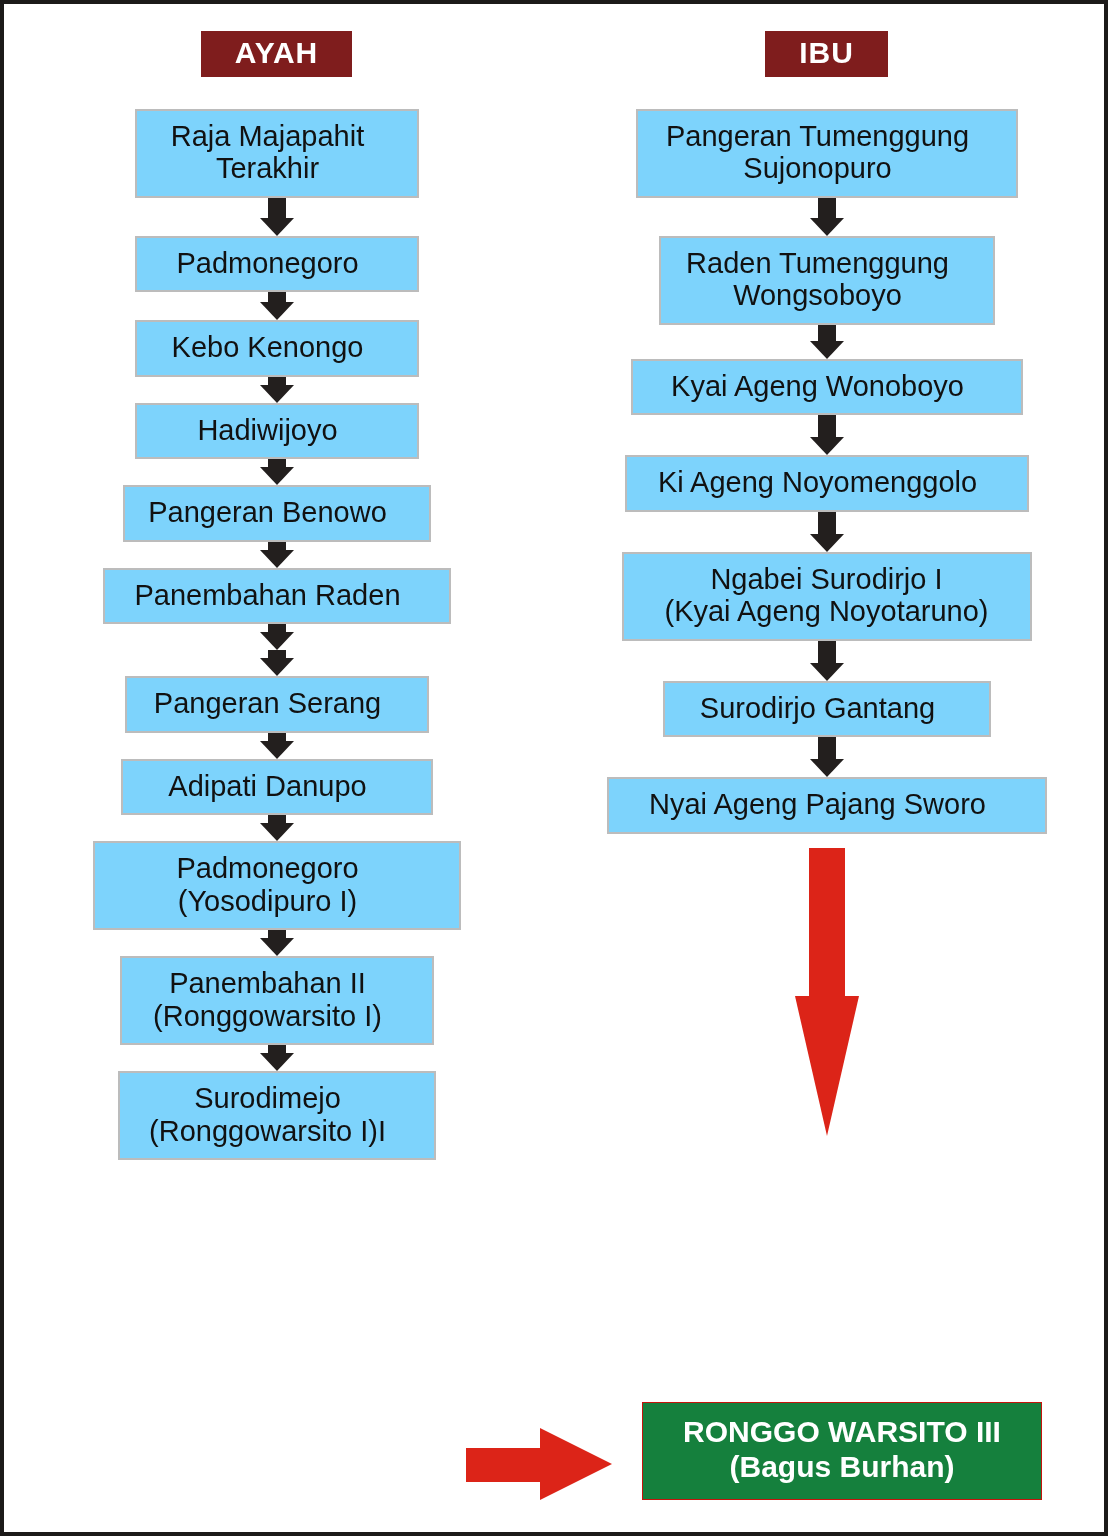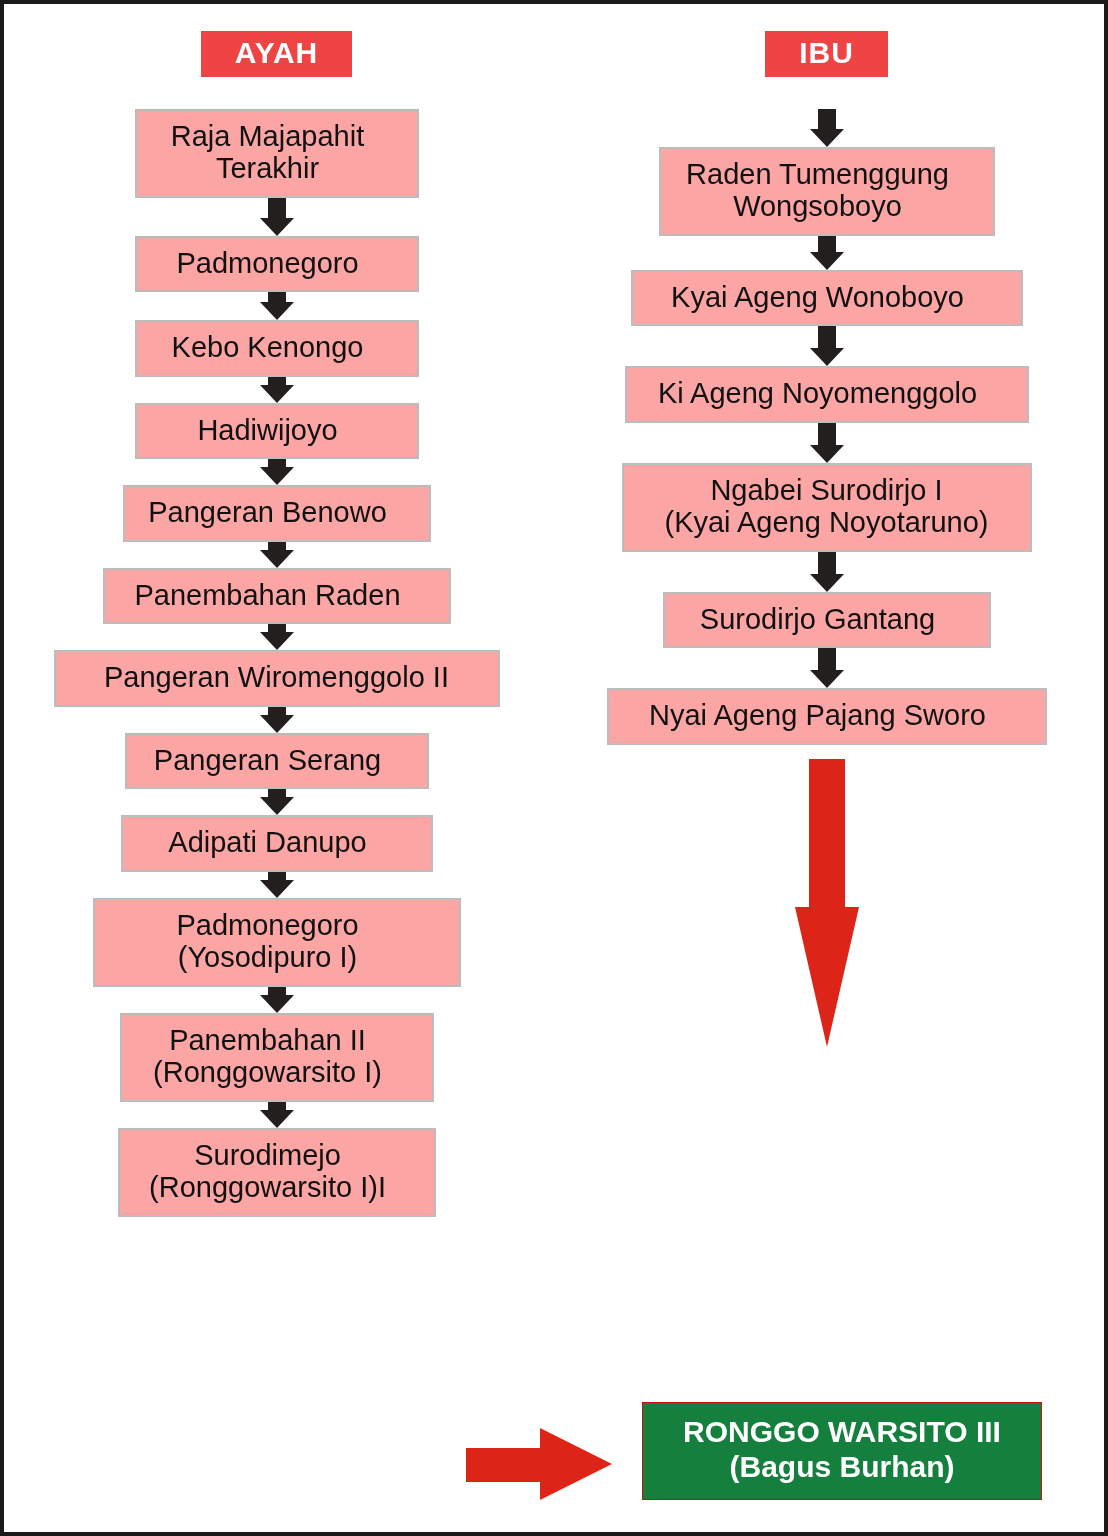--- a/index.html
+++ b/index.html
@@ -30,32 +30,32 @@
   .column {
     position: relative;
     display: flex;
     flex-direction: column;
     align-items: center;
   }
   .col-left  { width: 545px; }
   .col-right { width: 555px; }
 
   .header-badge {
-    background: #ef4444;
+    background: #7f1d1d;
     color: #ffffff;
     font-weight: bold;
     font-size: 30px;
     letter-spacing: 1px;
     padding: 7px 34px 9px 34px;
     margin-top: 27px;
     line-height: 1;
   }
 
   .node {
-    background: #fca5a5;
+    background: #7dd3fc;
     border: 2px solid #bcbcbc;
     color: #111111;
     font-size: 29px;
     line-height: 1.12;
     text-align: center;
     padding: 9px 40px 11px 22px;
     box-sizing: border-box;
     white-space: pre-line;
   }
   .node.wide-pad { padding-left: 30px; padding-right: 30px; }
@@ -185,21 +185,20 @@
           <div class="shaft" style="height:8px"></div>
           <div class="head"></div>
         </div>
 
       <div class="node" style="width:348px">Panembahan Raden</div>
       <div class="arrow-down">
           <div class="shaft" style="height:8px"></div>
           <div class="head"></div>
         </div>
 
-      <div class="node wide-pad" style="width:446px">Pangeran Wiromenggolo II</div>
       <div class="arrow-down">
           <div class="shaft" style="height:8px"></div>
           <div class="head"></div>
         </div>
 
       <div class="node" style="width:304px">Pangeran Serang</div>
       <div class="arrow-down">
           <div class="shaft" style="height:8px"></div>
           <div class="head"></div>
         </div>
@@ -227,20 +226,22 @@
       <div class="node" style="width:318px">Surodimejo
 (Ronggowarsito I)I</div>
     </div>
 
     <div class="column col-right">
 
       <div class="header-badge">IBU</div>
 
       <div style="height:32px"></div>
 
+      <div class="node" style="width:382px">Pangeran Tumenggung
+Sujonopuro</div>
       <div class="arrow-down">
           <div class="shaft" style="height:20px"></div>
           <div class="head"></div>
         </div>
 
       <div class="node" style="width:336px">Raden Tumenggung
 Wongsoboyo</div>
       <div class="arrow-down">
           <div class="shaft" style="height:16px"></div>
           <div class="head"></div>

